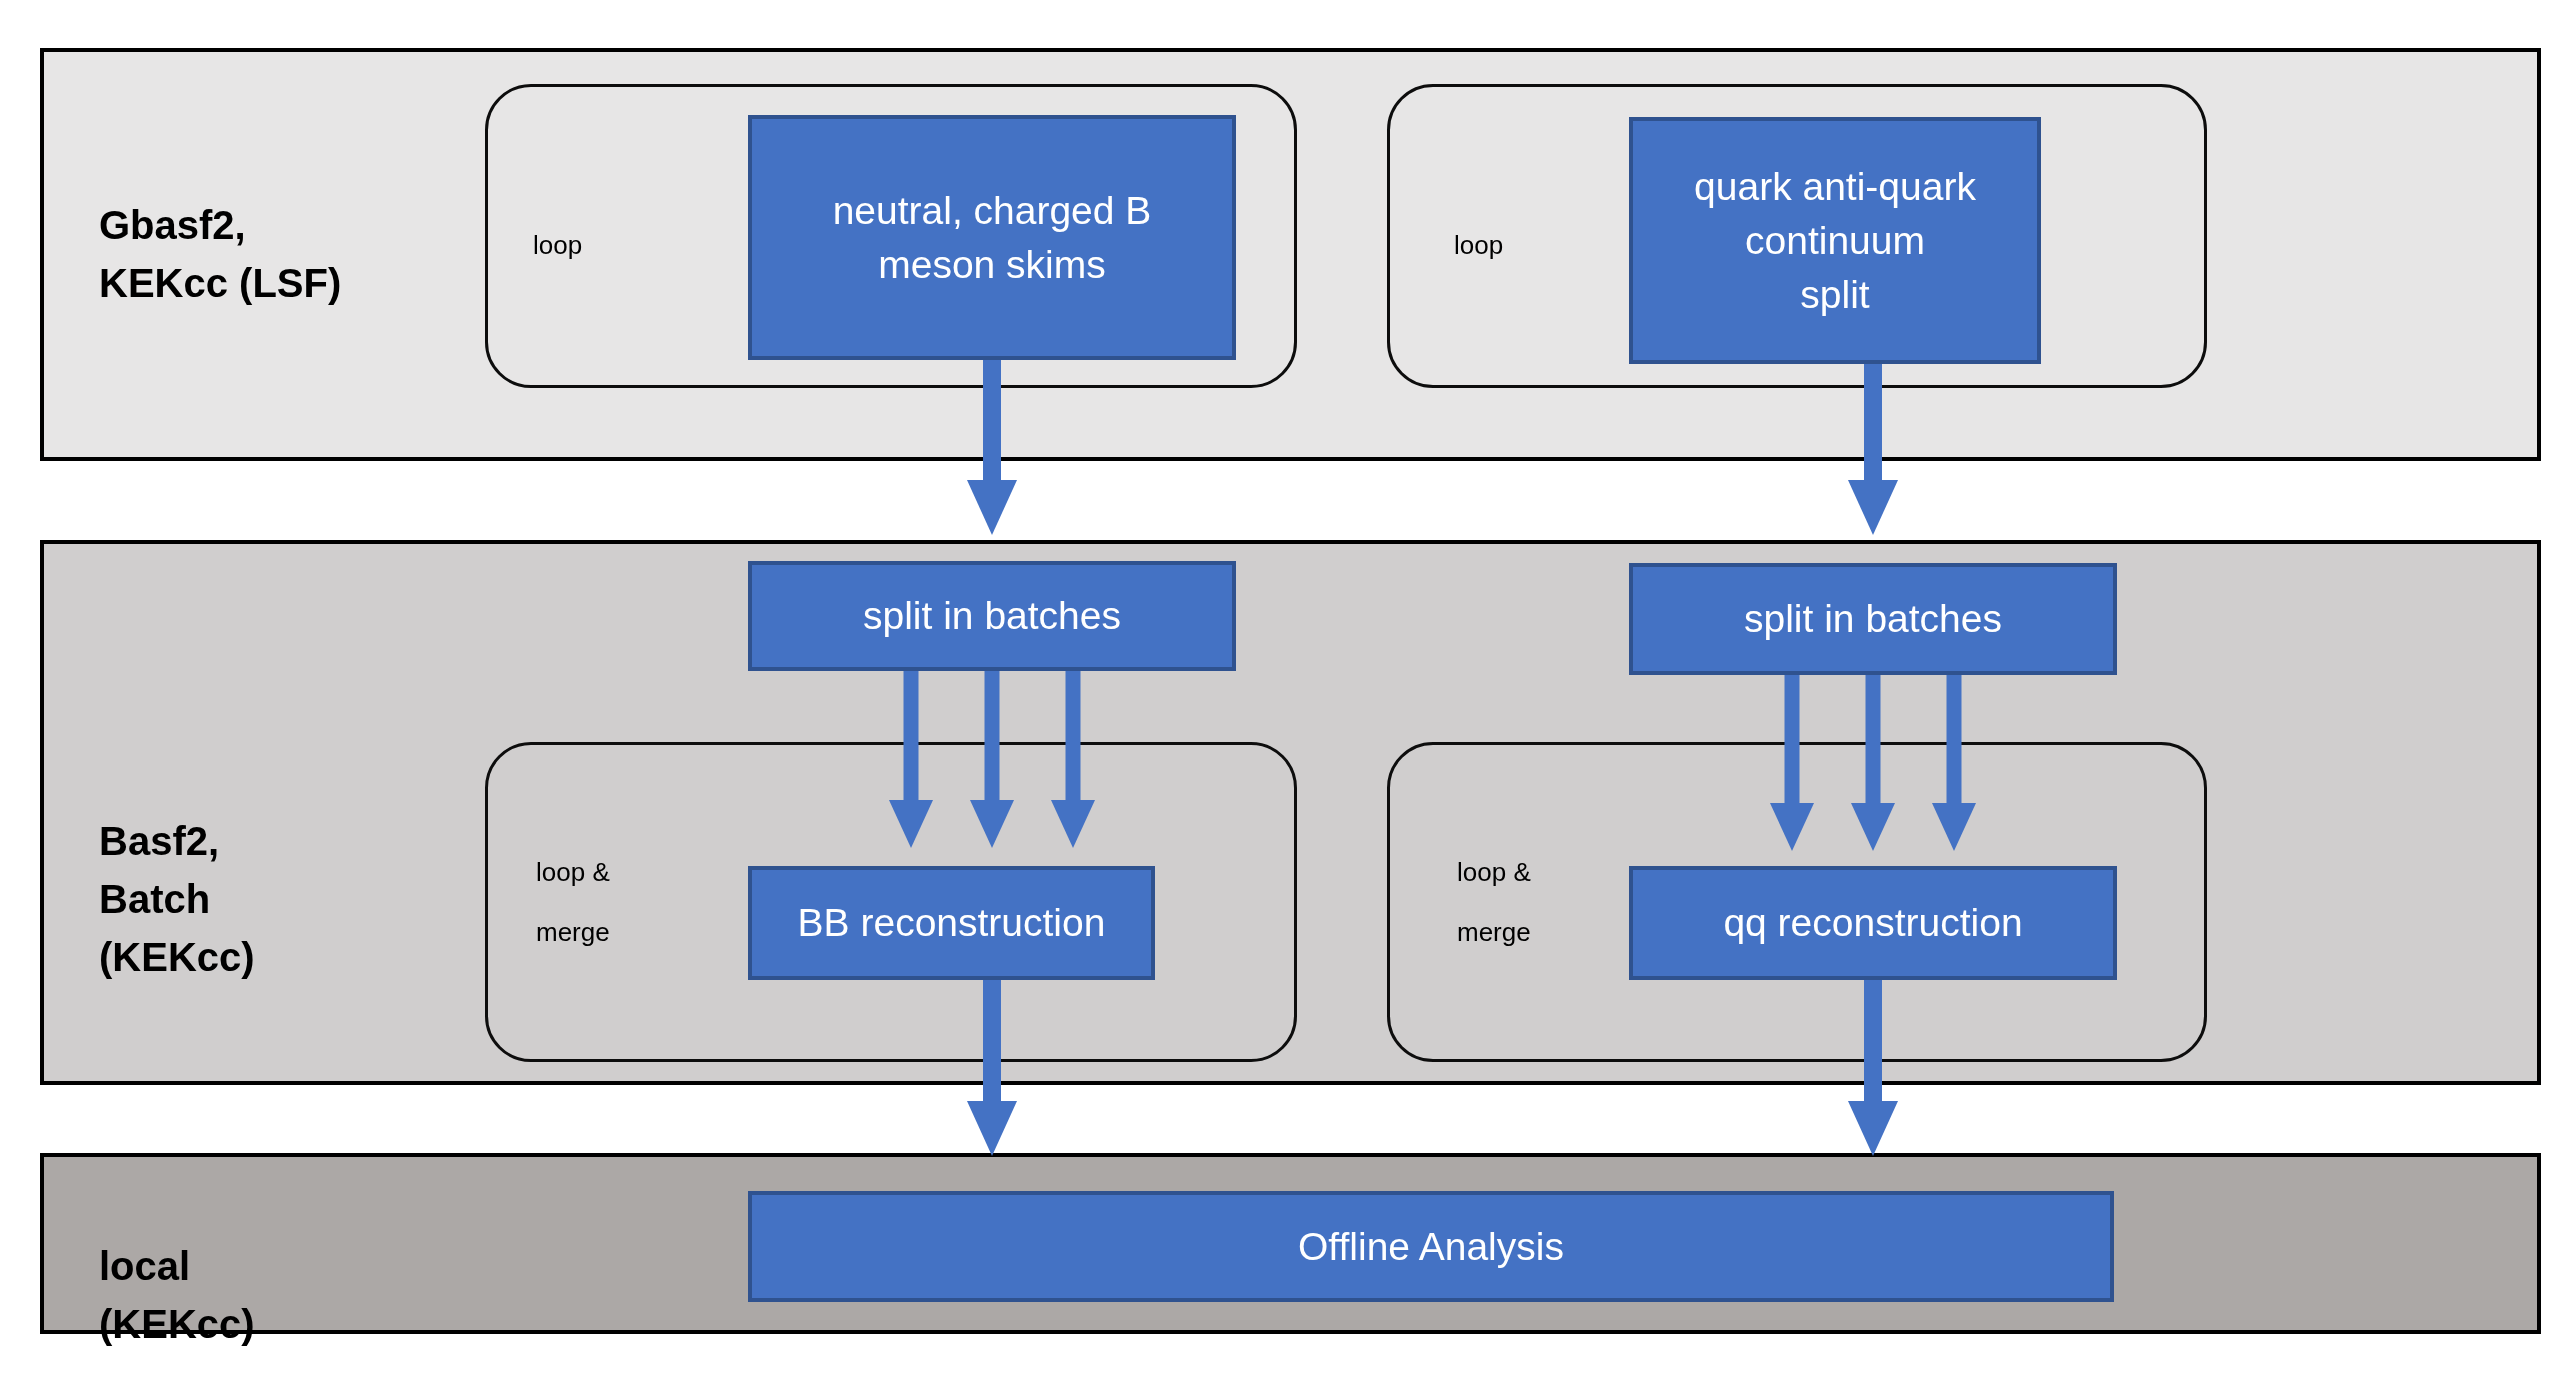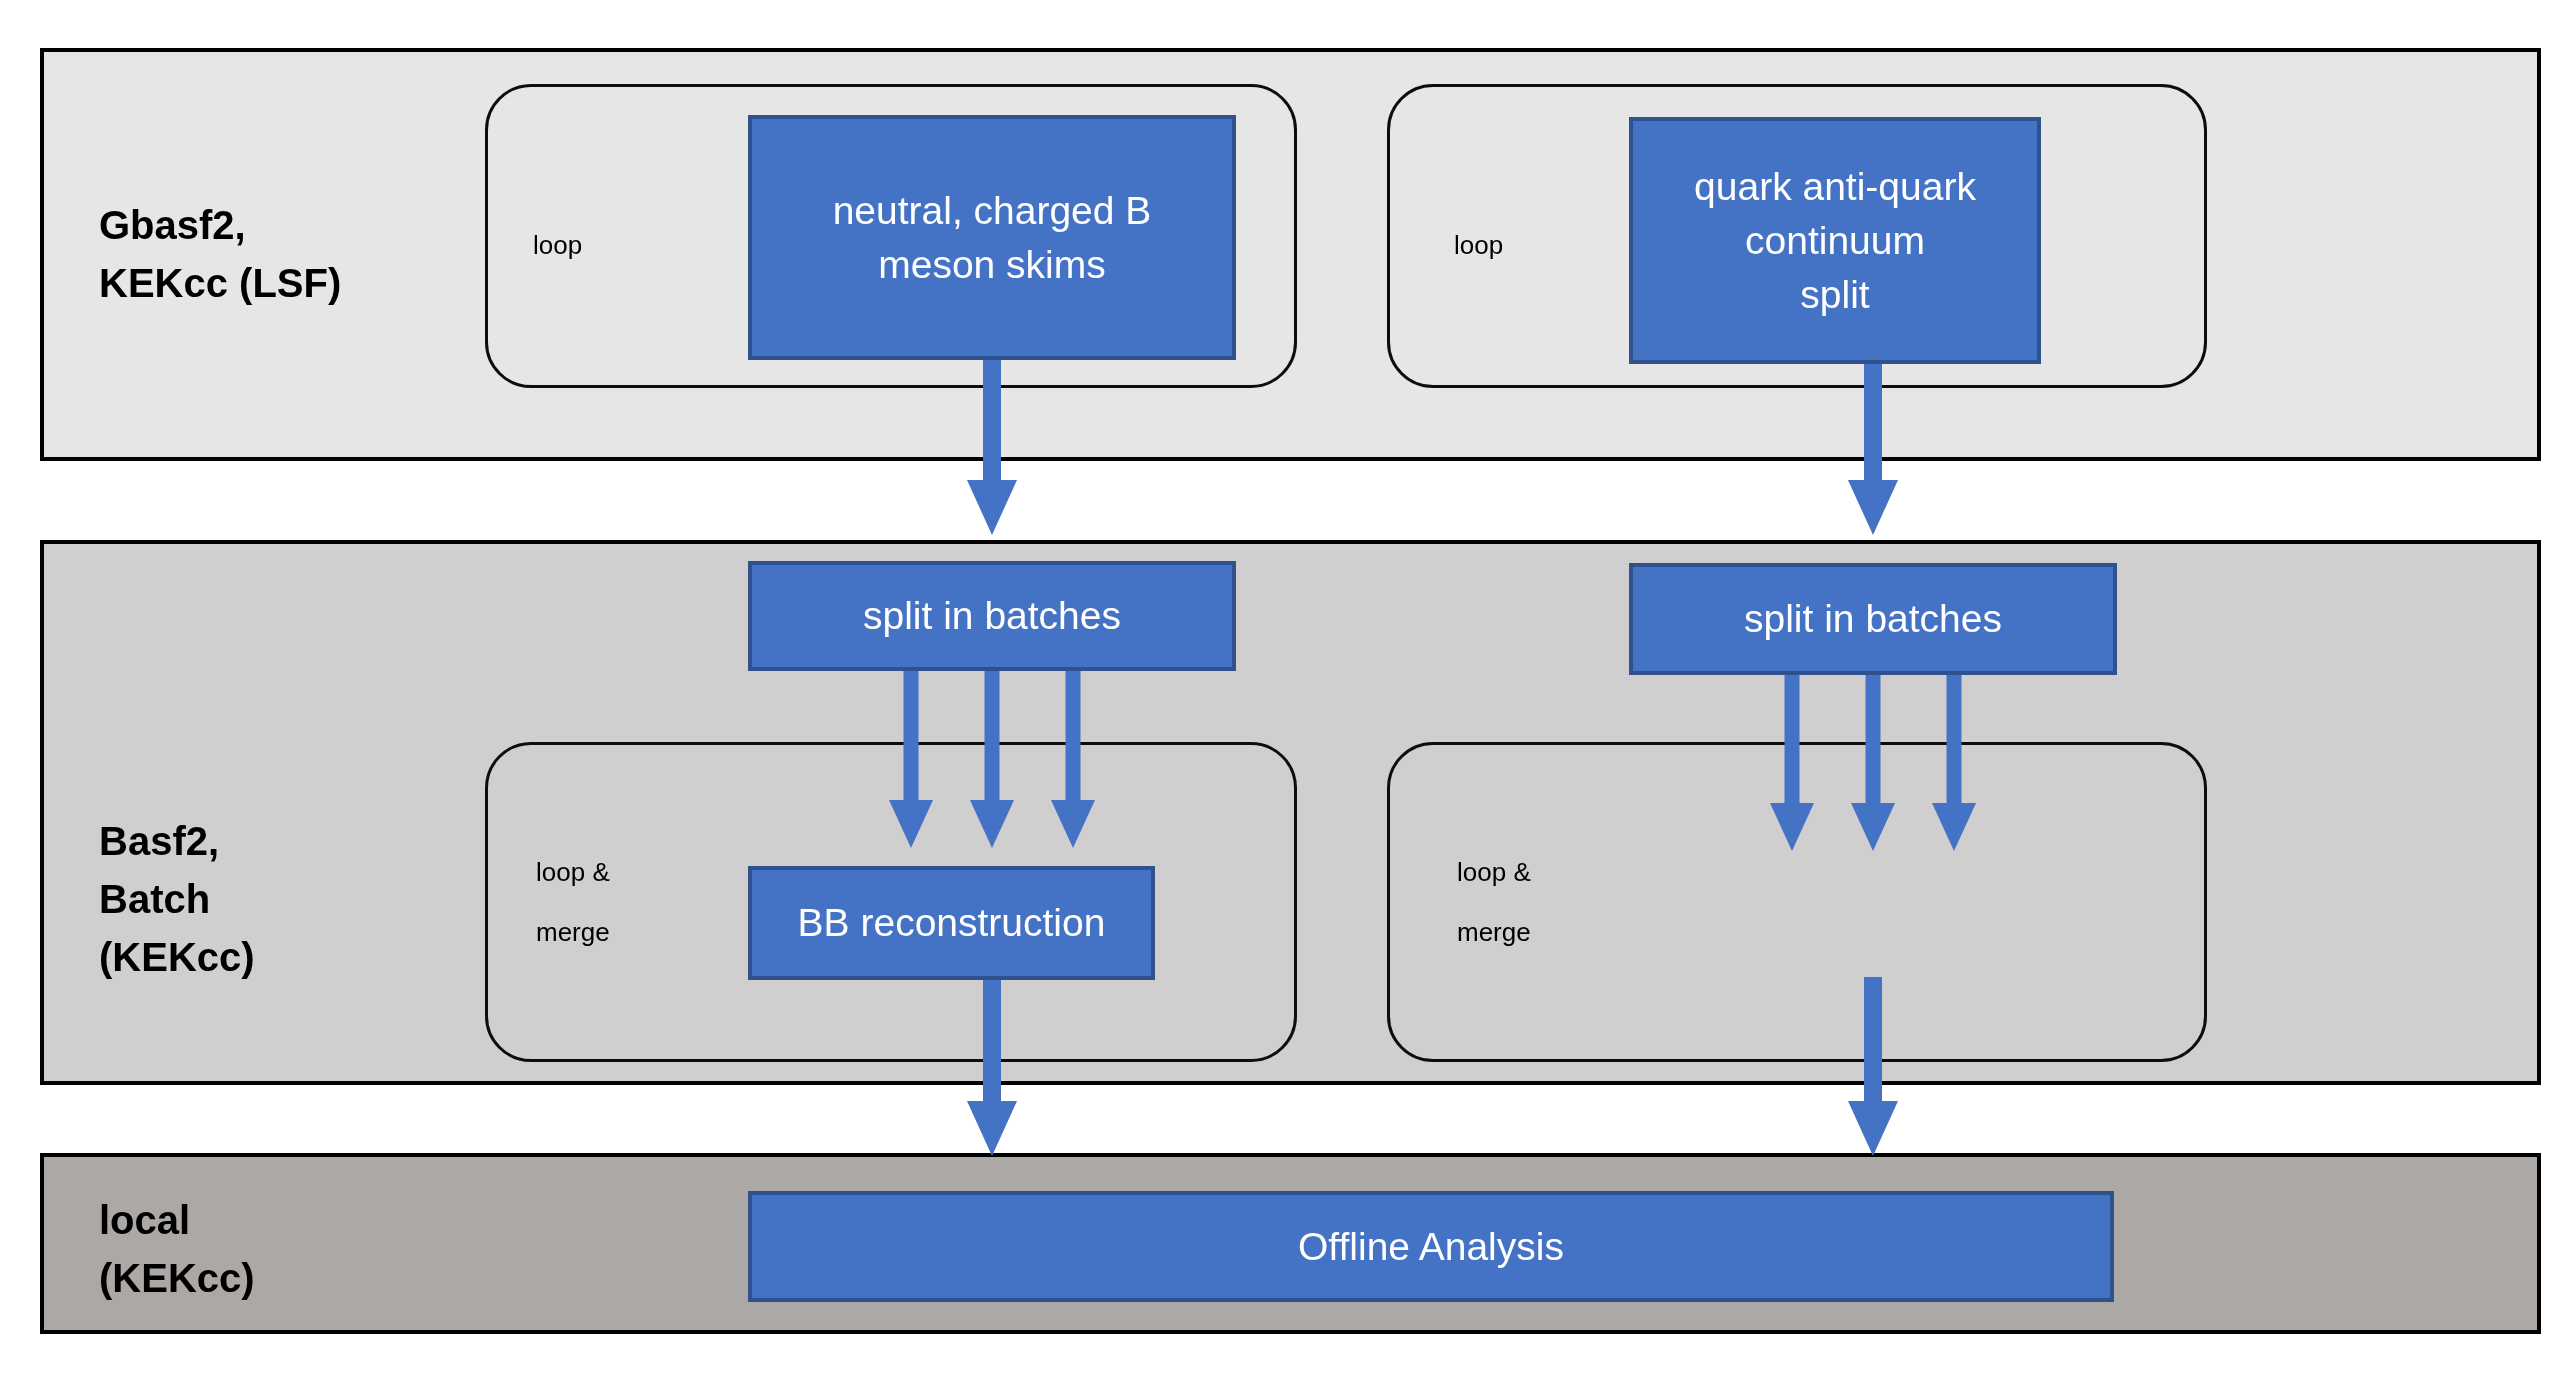--- a/index.html
+++ b/index.html
@@ -33,21 +33,21 @@
     left: 99px;
     font-size: 40px;
     line-height: 58px;
     font-weight: bold;
     color: var(--label-text, #000);
     z-index: 3;
     white-space: nowrap;
   }
   .lane1-label { top: 196px; }
   .lane2-label { top: 812px; }
-  .lane3-label { top: 1191px; }
+  .lane3-label { top: 1237px; }
 
   
   .group {
     position: absolute;
     box-sizing: border-box;
     border: 3.7px solid var(--group-border, #0d0d0d);
     border-radius: 46px;
     background: transparent;
     z-index: 2;
   }
@@ -227,16 +227,17 @@
     <div>meson skims</div>
   </div>
   <div class="node node-skims-qq">
     <div>quark anti-quark</div>
     <div>continuum</div>
     <div>split</div>
   </div>
   <div class="node node-split-l">split in batches</div>
   <div class="node node-split-r">split in batches</div>
   <div class="node node-reco-b">BB reconstruction</div>
+  <div class="node node-reco-qq">qq reconstruction</div>
   <div class="node node-offline">Offline Analysis</div>
 
 </div>
 
 
 </body></html>

